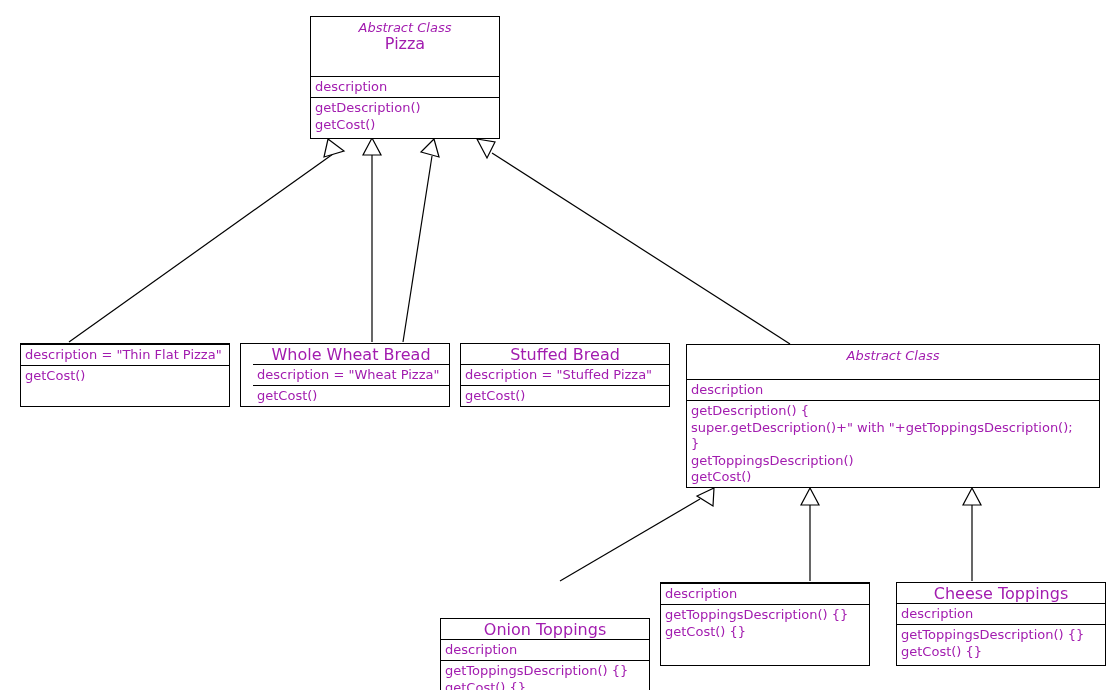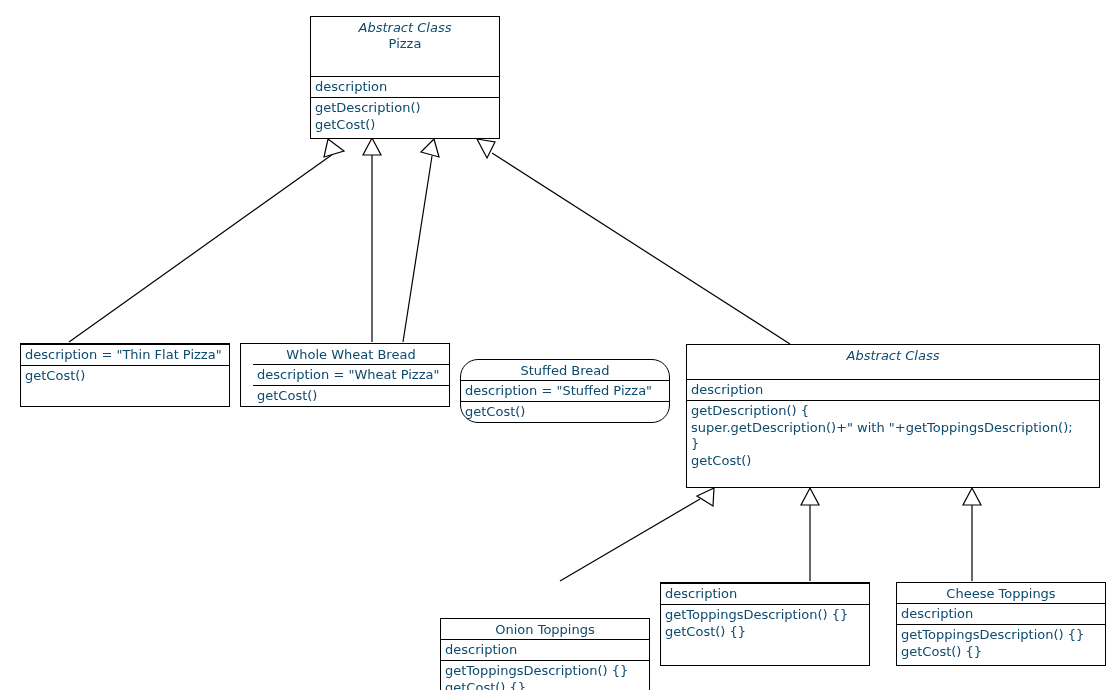--- a/index.html
+++ b/index.html
@@ -21,39 +21,39 @@
     top: 0;
     width: 1120px;
     height: 690px;
     pointer-events: none;
   }
   .uml-class {
     position: absolute;
     box-sizing: border-box;
     border: 1px solid #000000;
     background: #ffffff;
-    color: #0c4a6e;
+    color: #a21caf;
     z-index: 2;
   }
   .class-header {
     box-sizing: border-box;
     text-align: center;
     line-height: 16px;
     padding-top: 3px;
     overflow: hidden;
     white-space: nowrap;
   }
   .stereotype {
     display: block;
     font-style: italic;
     font-size: 13px;
   }
   .class-title {
     display: block;
-    font-size: 13px;
+    font-size: 16px;
   }
   .section-divider {
     border-top: 1px solid #000000;
   }
   .attr-section, .oper-section {
     box-sizing: border-box;
     padding: 2px 0 2px 4px;
     font-size: 13px;
     line-height: 16.5px;
     white-space: nowrap;
@@ -135,21 +135,21 @@
       <span class="class-title">Whole Wheat Bread</span>
     </div>
     <div class="attr-section section-divider" style="height:21px; overflow:hidden;">
       <span class="oper-line">description = "Wheat Pizza"</span>
     </div>
     <div class="oper-section section-divider" style="height:21px;">
       <span class="oper-line">getCost()</span>
     </div>
   </div>
 
-  <div class="uml-class" style="left:460px; top:359px; width:210px; height:64px;border-radius:18px;">
+  <div class="uml-class" style="left:460px; top:343px; width:210px; height:64px;">
     <div class="class-header" style="height:20px; line-height:15px;">
       <span class="class-title">Stuffed Bread</span>
     </div>
     <div class="attr-section section-divider" style="height:21px; overflow:hidden;">
       <span class="oper-line">description = "Stuffed Pizza"</span>
     </div>
     <div class="oper-section section-divider" style="height:21px;">
       <span class="oper-line">getCost()</span>
     </div>
   </div>
@@ -158,20 +158,21 @@
     <div class="class-header" style="height:34px; line-height:16px;">
       <span class="stereotype">Abstract Class</span>
     </div>
     <div class="attr-section section-divider" style="height:21px;">
       <span class="oper-line">description</span>
     </div>
     <div class="oper-section section-divider" style="height:87px;">
       <span class="oper-line">getDescription() {</span>
       <span class="oper-line">super.getDescription()+" with "+getToppingsDescription();</span>
       <span class="oper-line">}</span>
+      <span class="oper-line">getToppingsDescription()</span>
       <span class="oper-line">getCost()</span>
     </div>
   </div>
 
   <div class="uml-class" style="left:440px; top:582px; width:210px; height:84px;margin-top:36px;">
     <div class="class-header" style="height:20px; line-height:15px;">
       <span class="class-title">Onion Toppings</span>
     </div>
     <div class="attr-section section-divider" style="height:21px;">
       <span class="oper-line">description</span>

